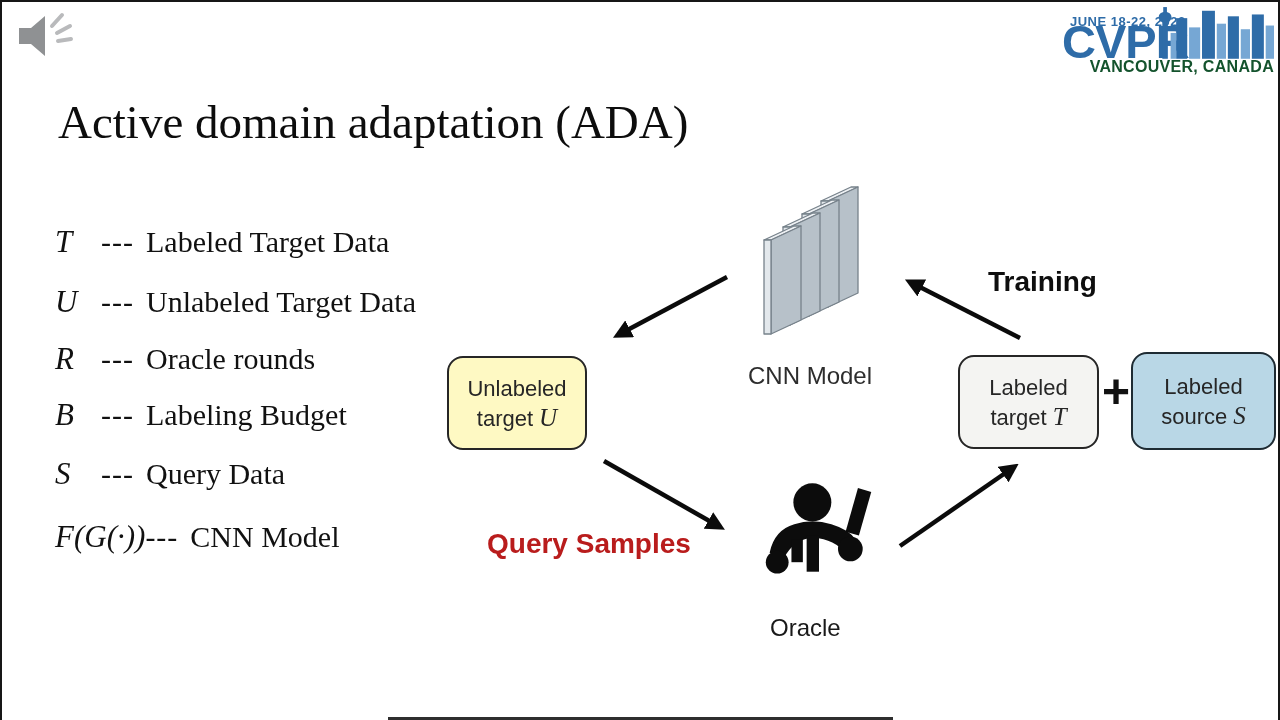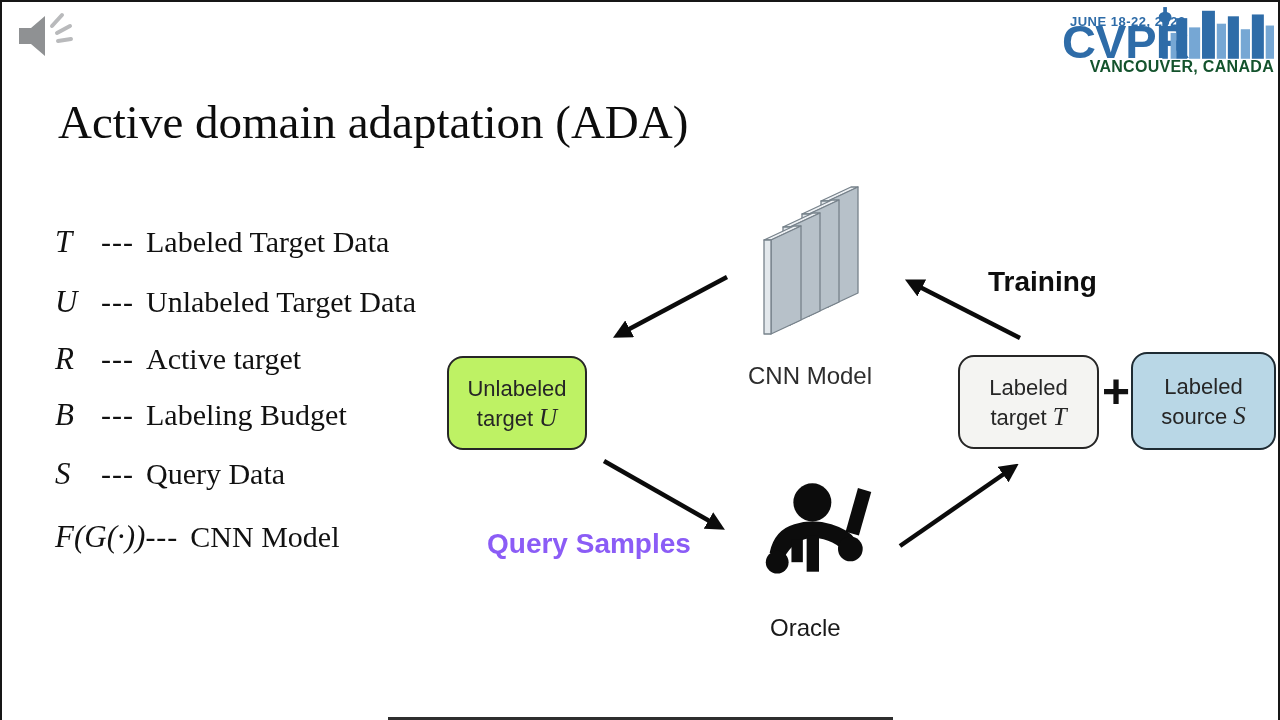--- a/index.html
+++ b/index.html
@@ -39,35 +39,35 @@
   .row-0{top:224px}.row-1{top:284px}.row-2{top:341px}
   .row-3{top:397px}.row-4{top:456px}.row-5{top:519px}
 
   
   .arrows{position:absolute;left:0;top:0;pointer-events:none;}
 
   
   .node-box{position:absolute;border:2.5px solid #262626;border-radius:16px;
     display:flex;flex-direction:column;align-items:center;justify-content:center;
     font-size:22px;line-height:29px;color:#262626;text-align:center;}
-  .u-box{left:447px;top:356px;width:136px;height:90px;background:#bef264;}
+  .u-box{left:447px;top:356px;width:136px;height:90px;background:#fef9c3;}
   .t-box{left:958px;top:355px;width:137px;height:90px;background:#f4f4f2;}
   .s-box{left:1131px;top:352px;width:141px;height:94px;background:#b9d7e6;border-color:#1e2b33;}
   .mathvar{font-family:"Liberation Serif",serif;font-style:italic;font-size:25px;margin-left:6px;}
 
   .cnn-icon{position:absolute;left:760px;top:186px;}
   .cnn-label{position:absolute;left:742px;top:362px;width:136px;text-align:center;
     font-size:24px;color:#2d2d2d;}
   .oracle-icon{position:absolute;left:762px;top:478px;}
   .oracle-label{position:absolute;left:770px;top:582px;width:92px;text-align:left;
     font-size:24px;color:#191919;margin-top:32px;}
   .training-label{position:absolute;left:988px;top:266px;font-size:28px;
     font-weight:bold;color:#0e0e0e;white-space:nowrap;}
   .query-label{position:absolute;left:487px;top:528px;font-size:28px;
-    font-weight:bold;color:#8b5cf6;white-space:nowrap;}
+    font-weight:bold;color:#b91c1c;white-space:nowrap;}
   .plus-sign{position:absolute;left:1096px;top:366px;width:40px;text-align:center;
     font-size:48px;font-weight:bold;color:#111;line-height:1.1;}
 </style>
 </head>
 <body>
 
 <div class="canvas">
 
   <div class="edge edge-top"></div>
   <div class="edge edge-left"></div>
@@ -114,21 +114,21 @@
   <h1 class="title">Active domain adaptation (ADA)</h1>
 
   <div class="legend">
     <div class="legend-row row-0">
       <span class="legend-sym">T</span><span class="legend-dash">---</span><span>Labeled Target Data</span>
     </div>
     <div class="legend-row row-1">
       <span class="legend-sym">U</span><span class="legend-dash">---</span><span>Unlabeled Target Data</span>
     </div>
     <div class="legend-row row-2">
-      <span class="legend-sym">R</span><span class="legend-dash">---</span><span>Active target</span>
+      <span class="legend-sym">R</span><span class="legend-dash">---</span><span>Oracle rounds</span>
     </div>
     <div class="legend-row row-3">
       <span class="legend-sym">B</span><span class="legend-dash">---</span><span>Labeling Budget</span>
     </div>
     <div class="legend-row row-4">
       <span class="legend-sym">S</span><span class="legend-dash">---</span><span>Query Data</span>
     </div>
     <div class="legend-row row-5">
       <span class="legend-sym">F(G(·))</span><span class="legend-dash">---</span><span>CNN Model</span>
     </div>

